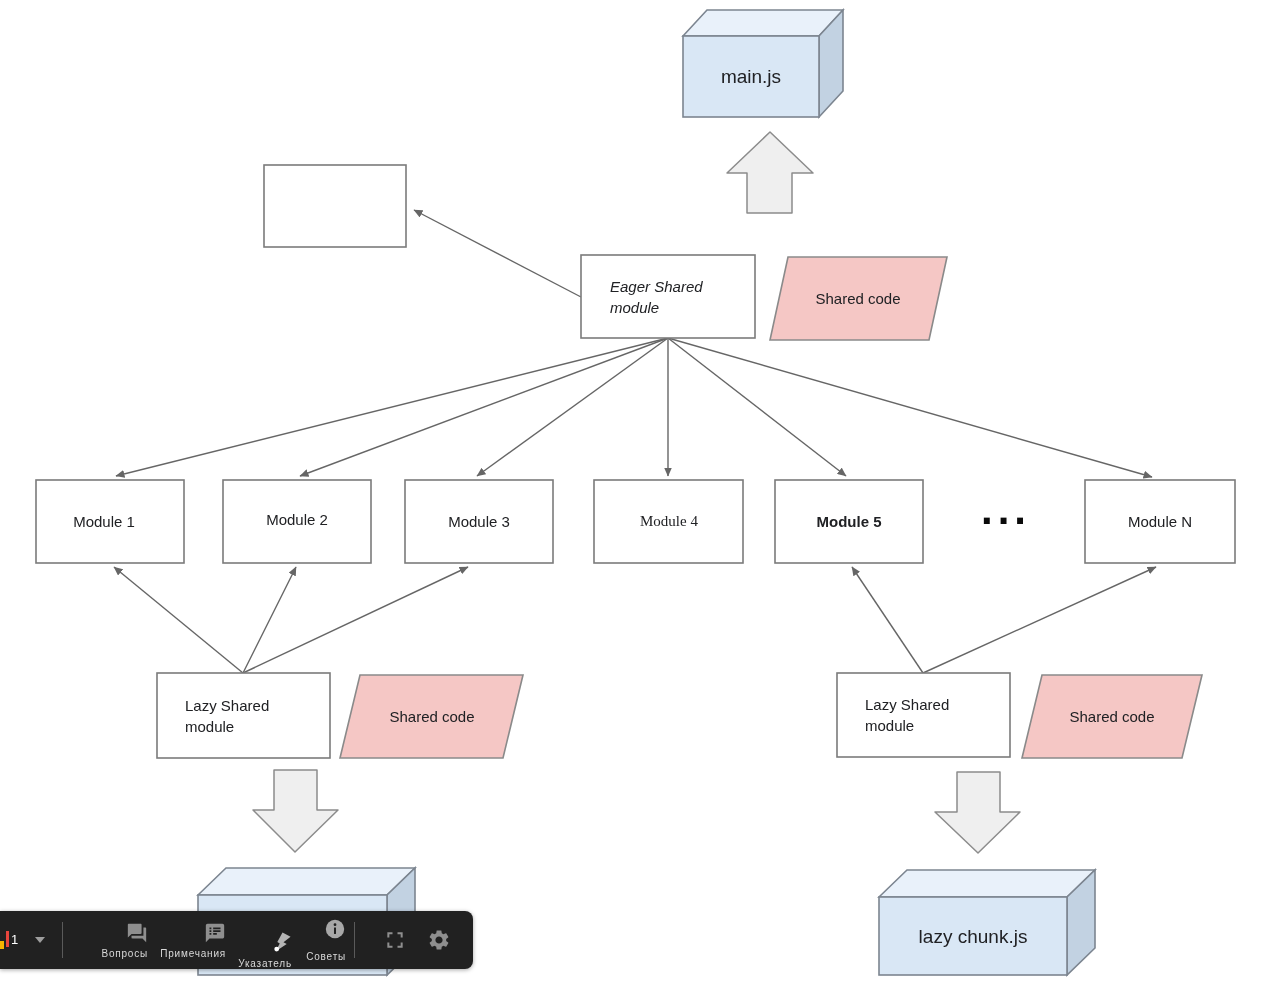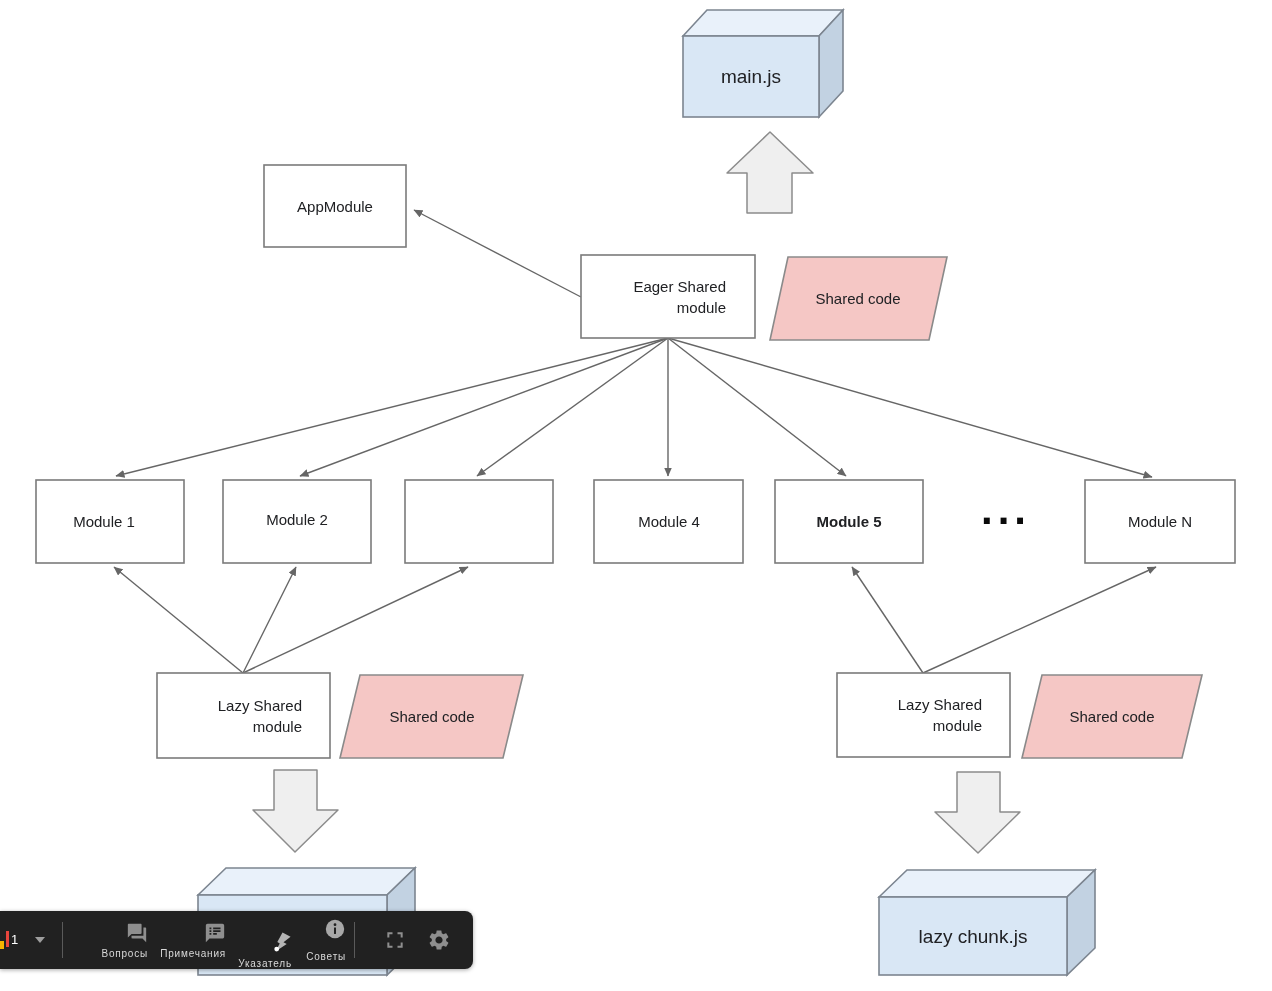--- a/index.html
+++ b/index.html
@@ -1,21 +1,21 @@
 <!DOCTYPE html>
 <html><head>
 <meta charset="utf-8">
 <style>
   html,body{margin:0;padding:0;background:#fff;}
   body{width:1272px;height:991px;position:relative;overflow:hidden;
        font-family:"Liberation Sans","DejaVu Sans",sans-serif;}
   #stage{position:absolute;left:0;top:0;width:1272px;height:991px;}
   svg.diagram{position:absolute;left:0;top:0;z-index:1;}
   .lbl{position:absolute;z-index:2;display:flex;align-items:center;justify-content:center;
-       text-align:right;color:#202124;font-size:15px;line-height:21px;}
+       text-align:left;color:#202124;font-size:15px;line-height:21px;}
   .lbl.big{font-size:19px;}
   .ellipsis{position:absolute;z-index:2;color:#0a0a0a;font-weight:700;font-size:42px;
             letter-spacing:5px;line-height:10px;}
   
   .toolbar{position:absolute;left:0;top:911px;width:473px;height:58px;z-index:10;
            background:#212121;border-radius:0 8px 8px 0;
            box-shadow:0 1px 4px rgba(0,0,0,.35);}
   .toolbar *{box-sizing:border-box;}
   .tb-sep{position:absolute;top:11px;width:1px;height:36px;background:#5a5a5a;}
   .tb-btn{position:absolute;top:0;height:58px;background:none;border:none;padding:0;margin:0;
@@ -93,27 +93,27 @@
     </g>
 
     <g stroke="#8a8a8a" stroke-width="1.6">
       <path d="M788 257 L947 257 L929 340 L770 340 Z" fill="#f5c7c5"></path>
       <path d="M360 675 L523 675 L503 758 L340 758 Z" fill="#f5c7c5"></path>
       <path d="M1042 675 L1202 675 L1182 758 L1022 758 Z" fill="#f5c7c5"></path>
     </g>
   </svg>
 
   <div class="lbl big" style="left:683px;top:36px;width:136px;height:80px;">main.js</div>
-  <div class="lbl" style="left:264px;top:165px;width:142px;height:82px;">AppModule</div>
-  <div class="lbl" style="left:610px;top:255px;width:116px;height:83px;">Eager Shared module</div>
+  <div class="lbl" style="left:610px;top:255px;width:116px;height:83px;font-style:italic;">Eager Shared module</div>
   <div class="lbl" style="left:774px;top:257px;width:168px;height:83px;">Shared code</div>
 
   <div class="lbl" style="left:36px;top:480px;width:136px;height:83px;">Module 1</div>
   <div class="lbl" style="left:223px;top:480px;width:148px;height:79px;">Module 2</div>
-  <div class="lbl" style="left:594px;top:480px;width:150px;height:83px;">Module 4</div>
+  <div class="lbl" style="left:405px;top:480px;width:148px;height:83px;">Module 3</div>
+  <div class="lbl" style="left:594px;top:480px;width:150px;height:83px;font-family:Liberation Serif, serif;">Module 4</div>
   <div class="lbl" style="left:775px;top:480px;width:148px;height:83px;font-weight:bold;">Module 5</div>
   <div class="ellipsis" style="left:981px;top:505px;">...</div>
   <div class="lbl" style="left:1085px;top:480px;width:150px;height:83px;border-radius:29px;">Module N</div>
 
   <div class="lbl" style="left:185px;top:673px;width:117px;height:85px;">Lazy Shared module</div>
   <div class="lbl" style="left:352px;top:675px;width:160px;height:83px;">Shared code</div>
   <div class="lbl" style="left:865px;top:673px;width:117px;height:84px;">Lazy Shared module</div>
   <div class="lbl" style="left:1032px;top:675px;width:160px;height:83px;">Shared code</div>
   <div class="lbl big" style="left:879px;top:897px;width:188px;height:78px;border-radius:21px;">lazy chunk.js</div>
 

